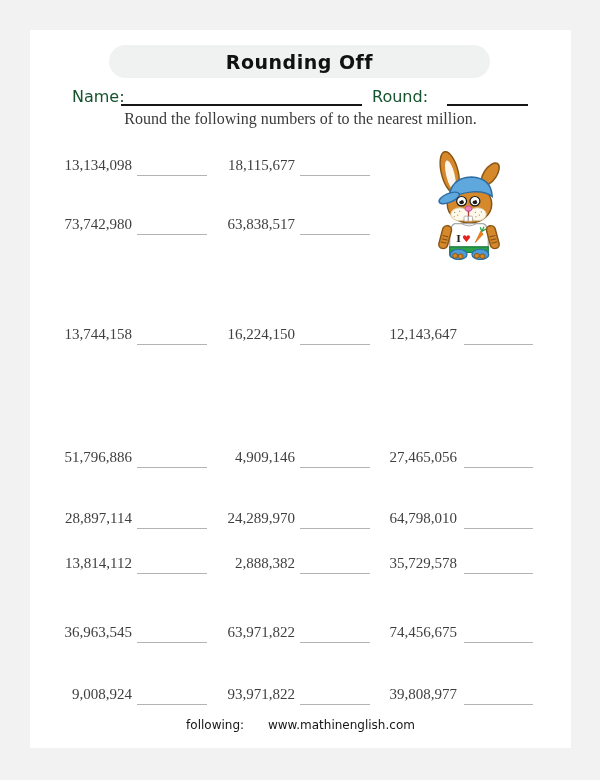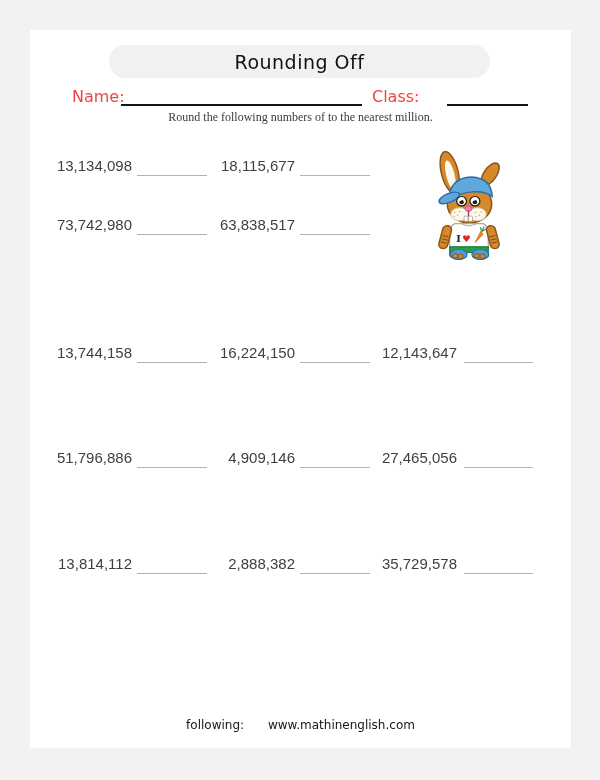--- a/index.html
+++ b/index.html
@@ -7,96 +7,120 @@
     width:600px;height:780px;position:relative;overflow:hidden;
     background:#f2f2f2;
     font-family:"DejaVu Sans",sans-serif;
   }
   .page{position:absolute;left:30px;top:30px;width:541px;height:718px;background:#ffffff}
   .pill{
     position:absolute;left:79px;top:15px;width:381px;height:33px;
     background:#f0f1f1;border-radius:17px;
     display:flex;align-items:center;justify-content:center;
   }
-  .pill h1{margin:12px;font-size:19px;font-weight:400;color:#111;letter-spacing:.5px}
-  .formline{position:absolute;top:57px;left:0;width:100%;height:24px;font-size:16px;font-weight:500;color:#ef4444}
+  .pill h1{margin:12px;font-size:19px;font-weight:700;color:#111;letter-spacing:.5px}
+  .formline{position:absolute;top:57px;left:0;width:100%;height:24px;font-size:16px;font-weight:500;color:#14532d}
   .lbl{position:absolute;top:0}
   .lbl-name{left:42px}
   .lbl-class{left:342px}
   .fblank{position:absolute;top:0;height:17px;border-bottom:2px solid #161616}
   .fb-name{left:91px;width:241px}
   .fb-class{left:417px;width:81px}
   .instruction{
     position:absolute;top:80px;left:0;width:100%;text-align:center;
-    font-family:"Liberation Serif",serif;font-size:12px;color:#3a3a3a;
+    font-family:"Liberation Serif",serif;font-size:16px;color:#3a3a3a;
   }
   .row{position:absolute;left:0;width:541px;height:26px}
   .num{
     position:absolute;top:0;white-space:nowrap;text-align:right;
-    font-family:Liberation Sans, sans-serif;font-size:15px;color:#3f3f3f;
+    font-family:Liberation Serif, serif;font-size:15px;color:#3f3f3f;
   }
   .n1{left:0;width:102px}.n2{left:163px;width:102px}.n3{left:325px;width:102px}
   .blank{position:absolute;top:18px;height:0;border-bottom:1.5px solid #b3b3b3}
   .b1{left:107px;width:70px}.b2{left:270px;width:70px}.b3{left:434px;width:69px}
   .mascot{position:absolute;left:397px;top:118px;width:84px;height:112px}
   .copyright{position:absolute;top:688px;left:0;width:100%;text-align:center;font-size:12px;color:#161616}
   .copyright .url{margin-left:20px}
 </style>
 </head>
 <body>
 
 <div class="page">
 
   <div class="pill">
     <h1>Rounding Off</h1>
   </div>
 
   <div class="formline">
     <span class="lbl lbl-name">Name:</span>
     <span class="fblank fb-name"></span>
-    <span class="lbl lbl-class">Class:</span>
+    <span class="lbl lbl-class">Round:</span>
     <span class="fblank fb-class"></span>
   </div>
 
   <div class="instruction">Round the following numbers of to the nearest million.</div>
 
   <div class="row" style="top:127px">
     <span class="num n1">13,134,098</span>
       <span class="blank b1"></span>
     <span class="num n2">18,115,677</span>
       <span class="blank b2"></span>
   </div>
   <div class="row" style="top:186px">
     <span class="num n1">73,742,980</span>
       <span class="blank b1"></span>
     <span class="num n2">63,838,517</span>
       <span class="blank b2"></span>
   </div>
-  <div class="row" style="top:314px">
+  <div class="row" style="top:296px">
     <span class="num n1">13,744,158</span>
       <span class="blank b1"></span>
     <span class="num n2">16,224,150</span>
       <span class="blank b2"></span>
     <span class="num n3">12,143,647</span>
       <span class="blank b3"></span>
   </div>
   <div class="row" style="top:419px">
     <span class="num n1">51,796,886</span>
       <span class="blank b1"></span>
     <span class="num n2">4,909,146</span>
       <span class="blank b2"></span>
     <span class="num n3">27,465,056</span>
       <span class="blank b3"></span>
   </div>
+  <div class="row" style="top:480px">
+    <span class="num n1">28,897,114</span>
+      <span class="blank b1"></span>
+    <span class="num n2">24,289,970</span>
+      <span class="blank b2"></span>
+    <span class="num n3">64,798,010</span>
+      <span class="blank b3"></span>
+  </div>
   <div class="row" style="top:525px">
     <span class="num n1">13,814,112</span>
       <span class="blank b1"></span>
     <span class="num n2">2,888,382</span>
       <span class="blank b2"></span>
     <span class="num n3">35,729,578</span>
+      <span class="blank b3"></span>
+  </div>
+  <div class="row" style="top:594px">
+    <span class="num n1">36,963,545</span>
+      <span class="blank b1"></span>
+    <span class="num n2">63,971,822</span>
+      <span class="blank b2"></span>
+    <span class="num n3">74,456,675</span>
+      <span class="blank b3"></span>
+  </div>
+  <div class="row" style="top:656px">
+    <span class="num n1">9,008,924</span>
+      <span class="blank b1"></span>
+    <span class="num n2">93,971,822</span>
+      <span class="blank b2"></span>
+    <span class="num n3">39,808,977</span>
       <span class="blank b3"></span>
   </div>
 
   <svg class="mascot" viewBox="0 0 170 240" preserveAspectRatio="none">
 
     <g transform="rotate(-13 46 52)">
       <ellipse cx="46" cy="52" rx="17" ry="45" fill="#d5892b" stroke="#8a5514" stroke-width="3"></ellipse>
       <ellipse cx="46" cy="58" rx="8.5" ry="32" fill="#fdf6ea"></ellipse>
     </g>
 

